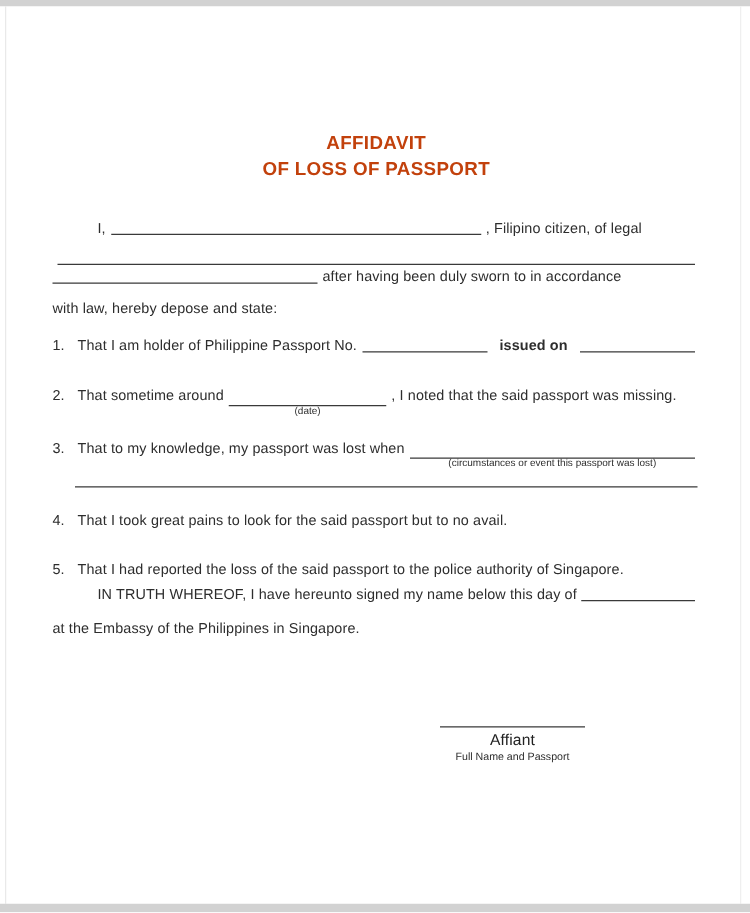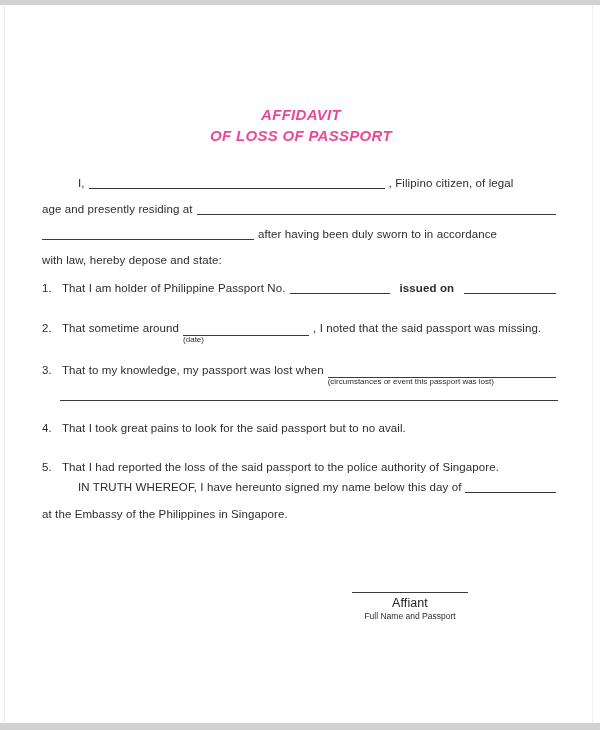--- a/index.html
+++ b/index.html
@@ -22,41 +22,40 @@
     font-size:11.5px;line-height:25.5px;letter-spacing:0.1px;
   }
 
   .title{
     margin-top:104px;
     text-align:center;
     font-weight:bold;
     font-size:15px;
     line-height:21px;
     letter-spacing:0.3px;
-    color:#ec4899;
-    font-style:italic;
+    color:#c2410c;
   }
 
   .intro{margin-top:25px;}
   .line{display:flex;align-items:baseline;white-space:pre;}
   .indent{padding-left:36px;}
 
   .blank{
     display:inline-block;
     height:12px;
     border-bottom:1px solid #3a3a3a;
     position:relative;
     top:2px;
     margin:0 4px;
     flex:none;
   }
   .fill{flex:1;}
   .cap{
     position:absolute;top:100%;left:0;width:100%;
-    text-align:left;
+    text-align:center;
     font-size:8px;line-height:10px;letter-spacing:0;
     color:#2d2d2d;white-space:nowrap;
   }
 
   .item{display:flex;align-items:baseline;line-height:14px;}
   .item .num{width:20px;flex:none;}
   .item .body{flex:1;display:flex;align-items:baseline;white-space:pre;}
   .item-1{margin-top:6px;}
   .item-2{margin-top:26px;}
   .item-3{margin-top:28px;}
@@ -100,21 +99,20 @@
       <div>OF LOSS OF PASSPORT</div>
     </div>
 
     <div class="intro">
       <div class="line indent">
         <span>I,</span>
         <span class="blank" style="width:296px"></span>
         <span>, Filipino citizen, of legal</span>
       </div>
       <div class="line">
-        <span>age and presently residing at</span>
         <span class="blank fill"></span>
       </div>
       <div class="line">
         <span class="blank" style="width:212px;margin-left:0"></span>
         <span>after having been duly sworn to in accordance</span>
       </div>
       <div class="line">
         <span>with law, hereby depose and state:</span>
       </div>
     </div>

